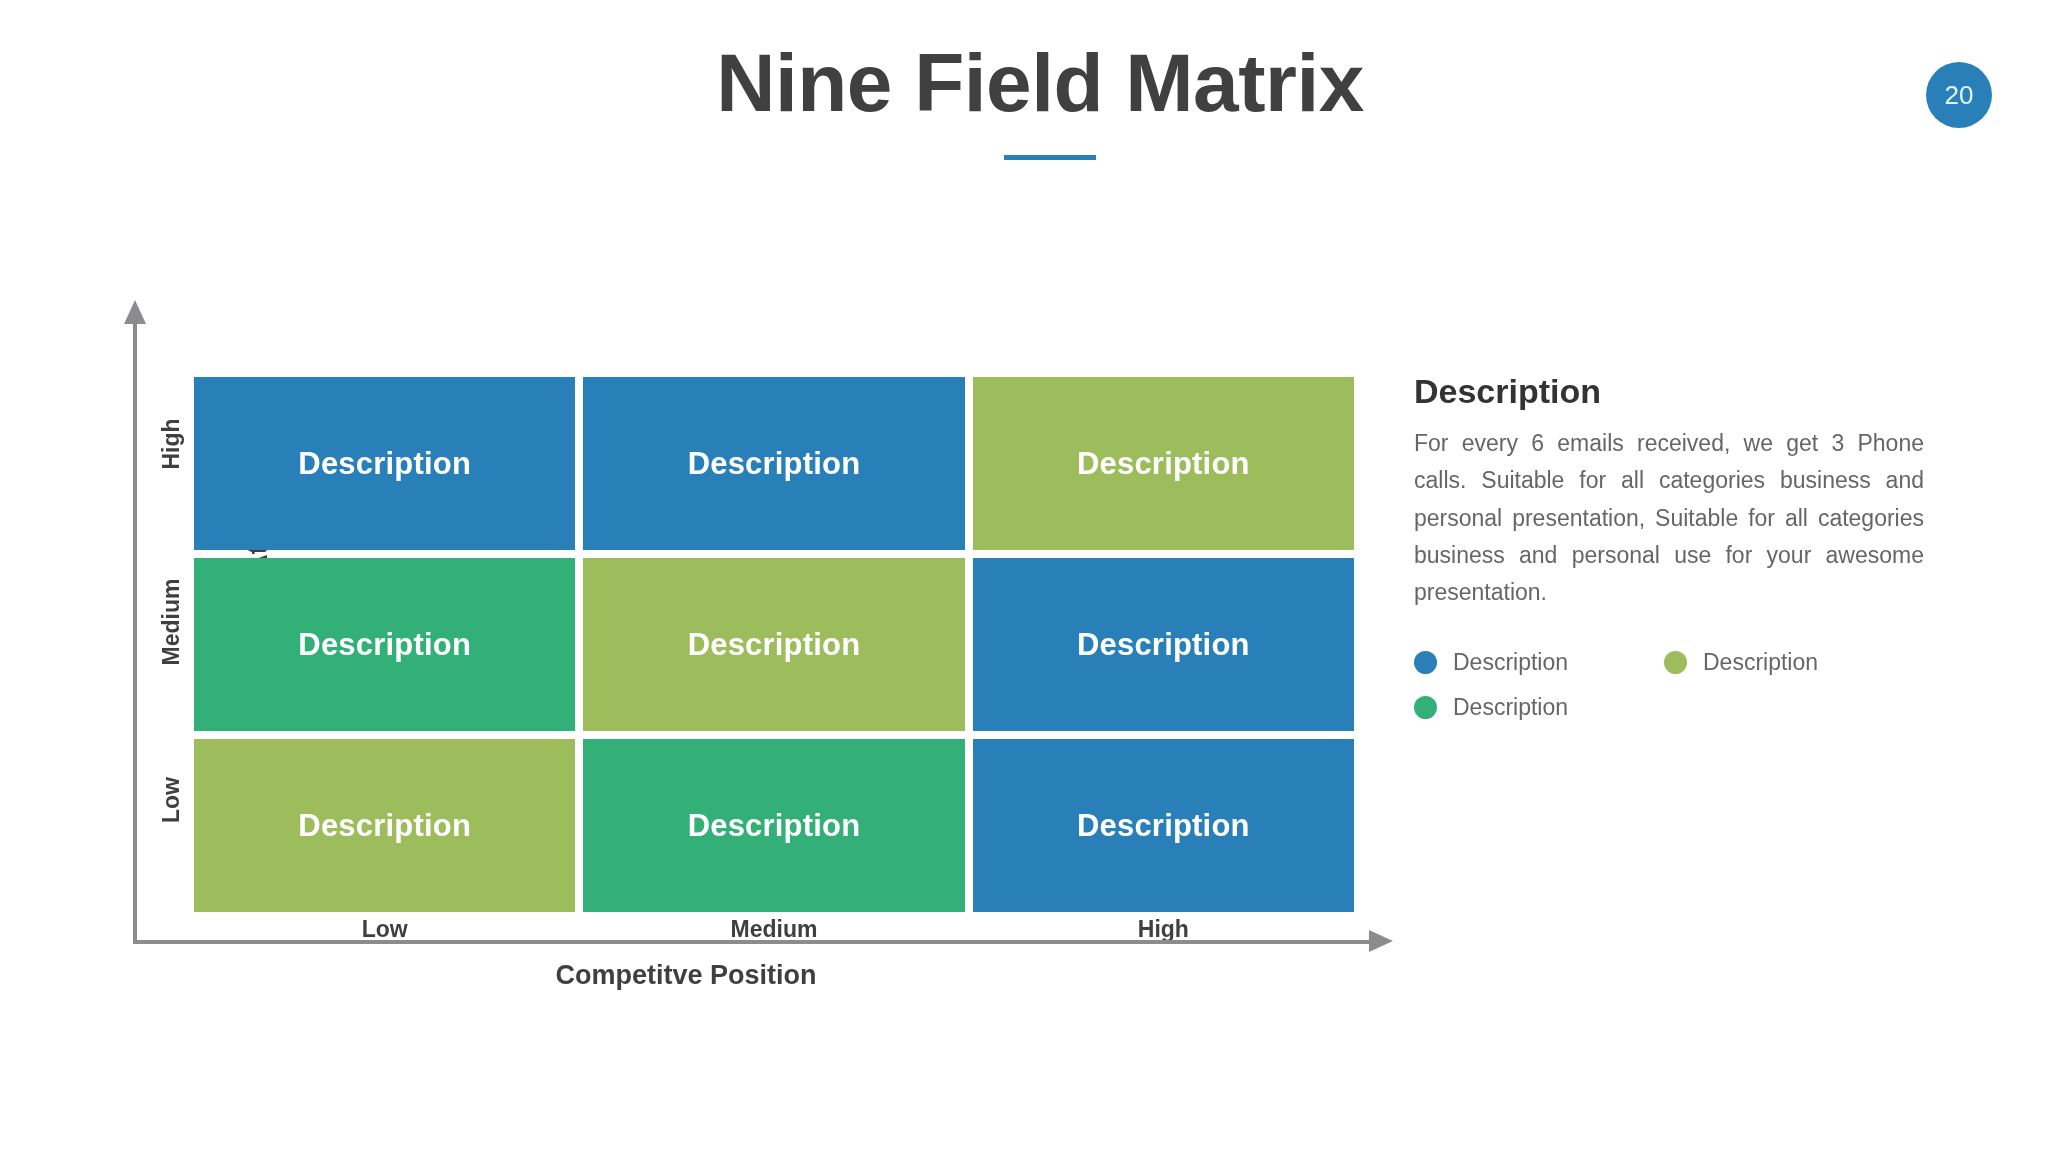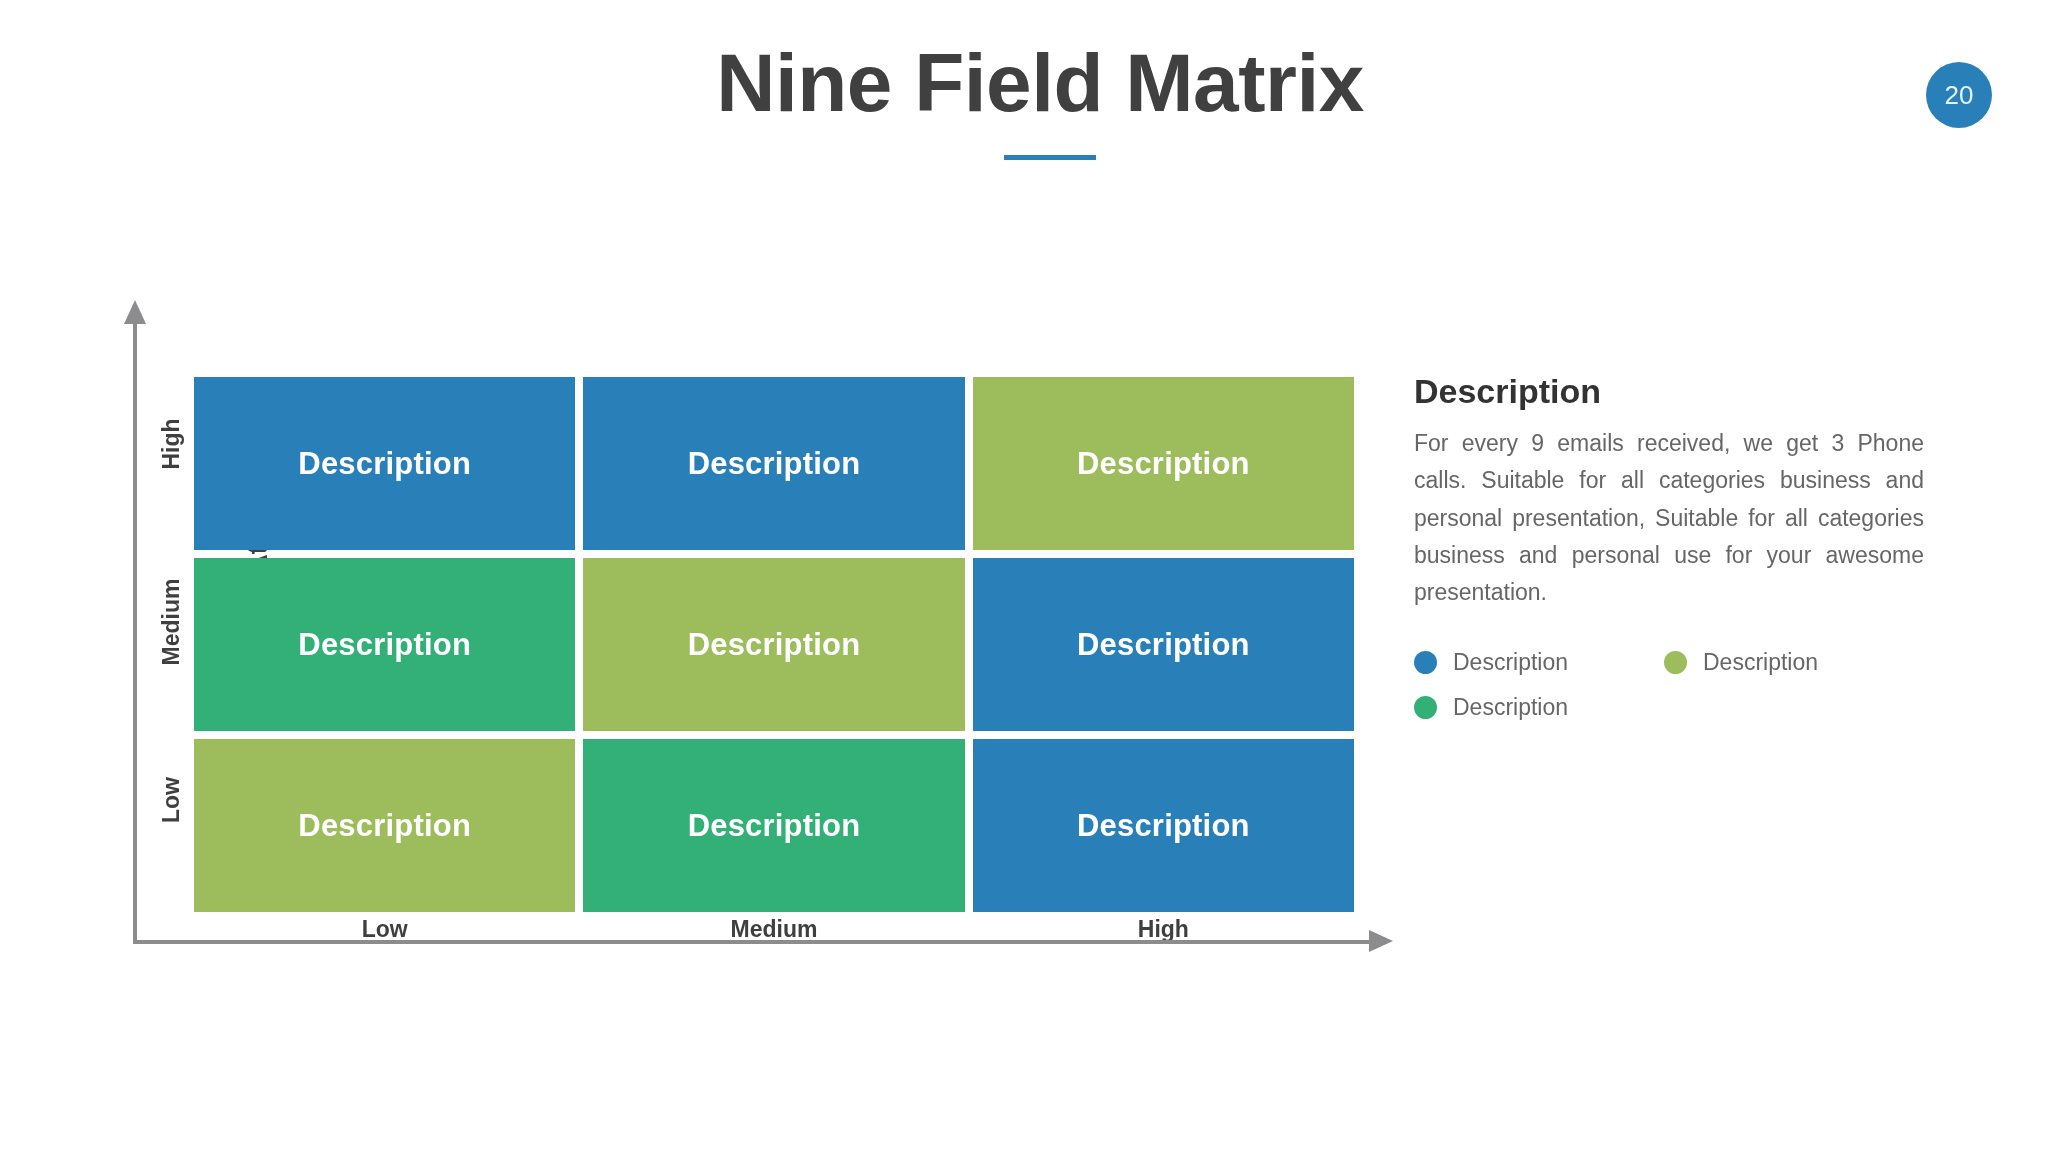--- a/index.html
+++ b/index.html
@@ -284,25 +284,26 @@
     </div>
 
     <div class="col-labels">
       <div class="col-label">Low</div>
       <div class="col-label">Medium</div>
       <div class="col-label">High</div>
     </div>
 
     <div class="x-axis-line" style="background: rgb(140, 140, 142);"></div>
     <div class="x-arrow" style="border-left-color: rgb(140, 140, 142);"></div>
+    <div class="x-axis-title">Competitve Position</div>
   </div>
 
   <div class="panel">
     <div class="panel-title">Description</div>
-    <div class="panel-body">For every 9 emails received, we get 3 Phone calls. Suitable for all categories business and personal presentation, Suitable for all categories business and personal use for your awesome presentation.</div>
+    <div class="panel-body">For every 6 emails received, we get 3 Phone calls. Suitable for all categories business and personal presentation, Suitable for all categories business and personal use for your awesome presentation.</div>
 
     <div class="legend">
       <div class="legend-item">
         <span class="legend-dot" style="background: rgb(41, 128, 185);"></span>
         <span class="legend-label">Description</span>
       </div>
       <div class="legend-item">
         <span class="legend-dot" style="background: rgb(157, 189, 92);"></span>
         <span class="legend-label">Description</span>
       </div>

